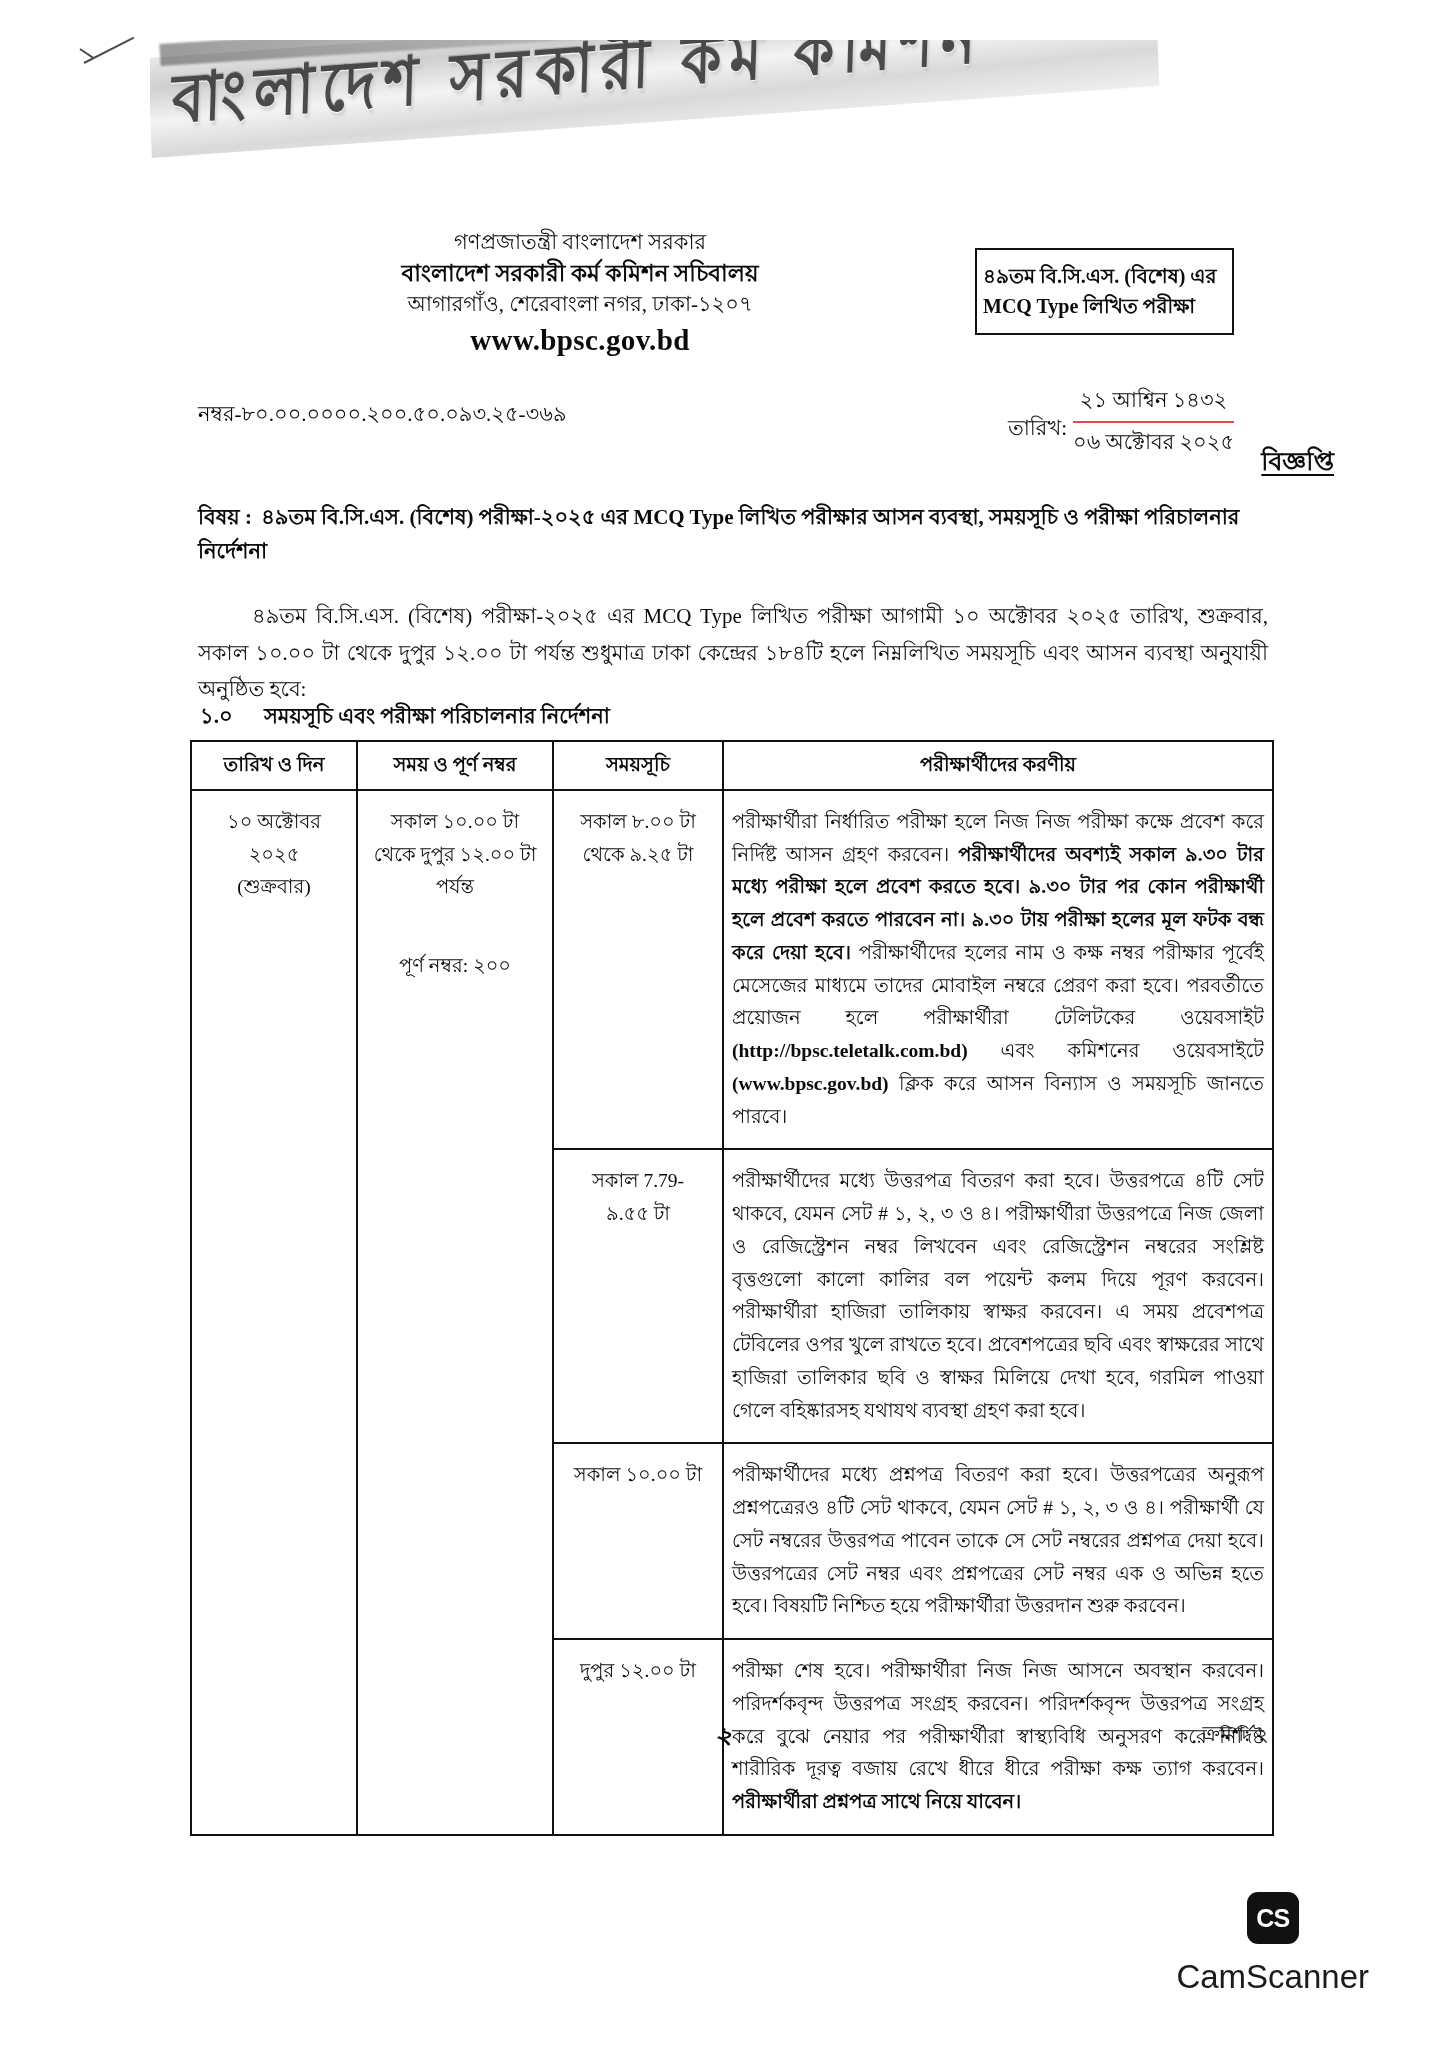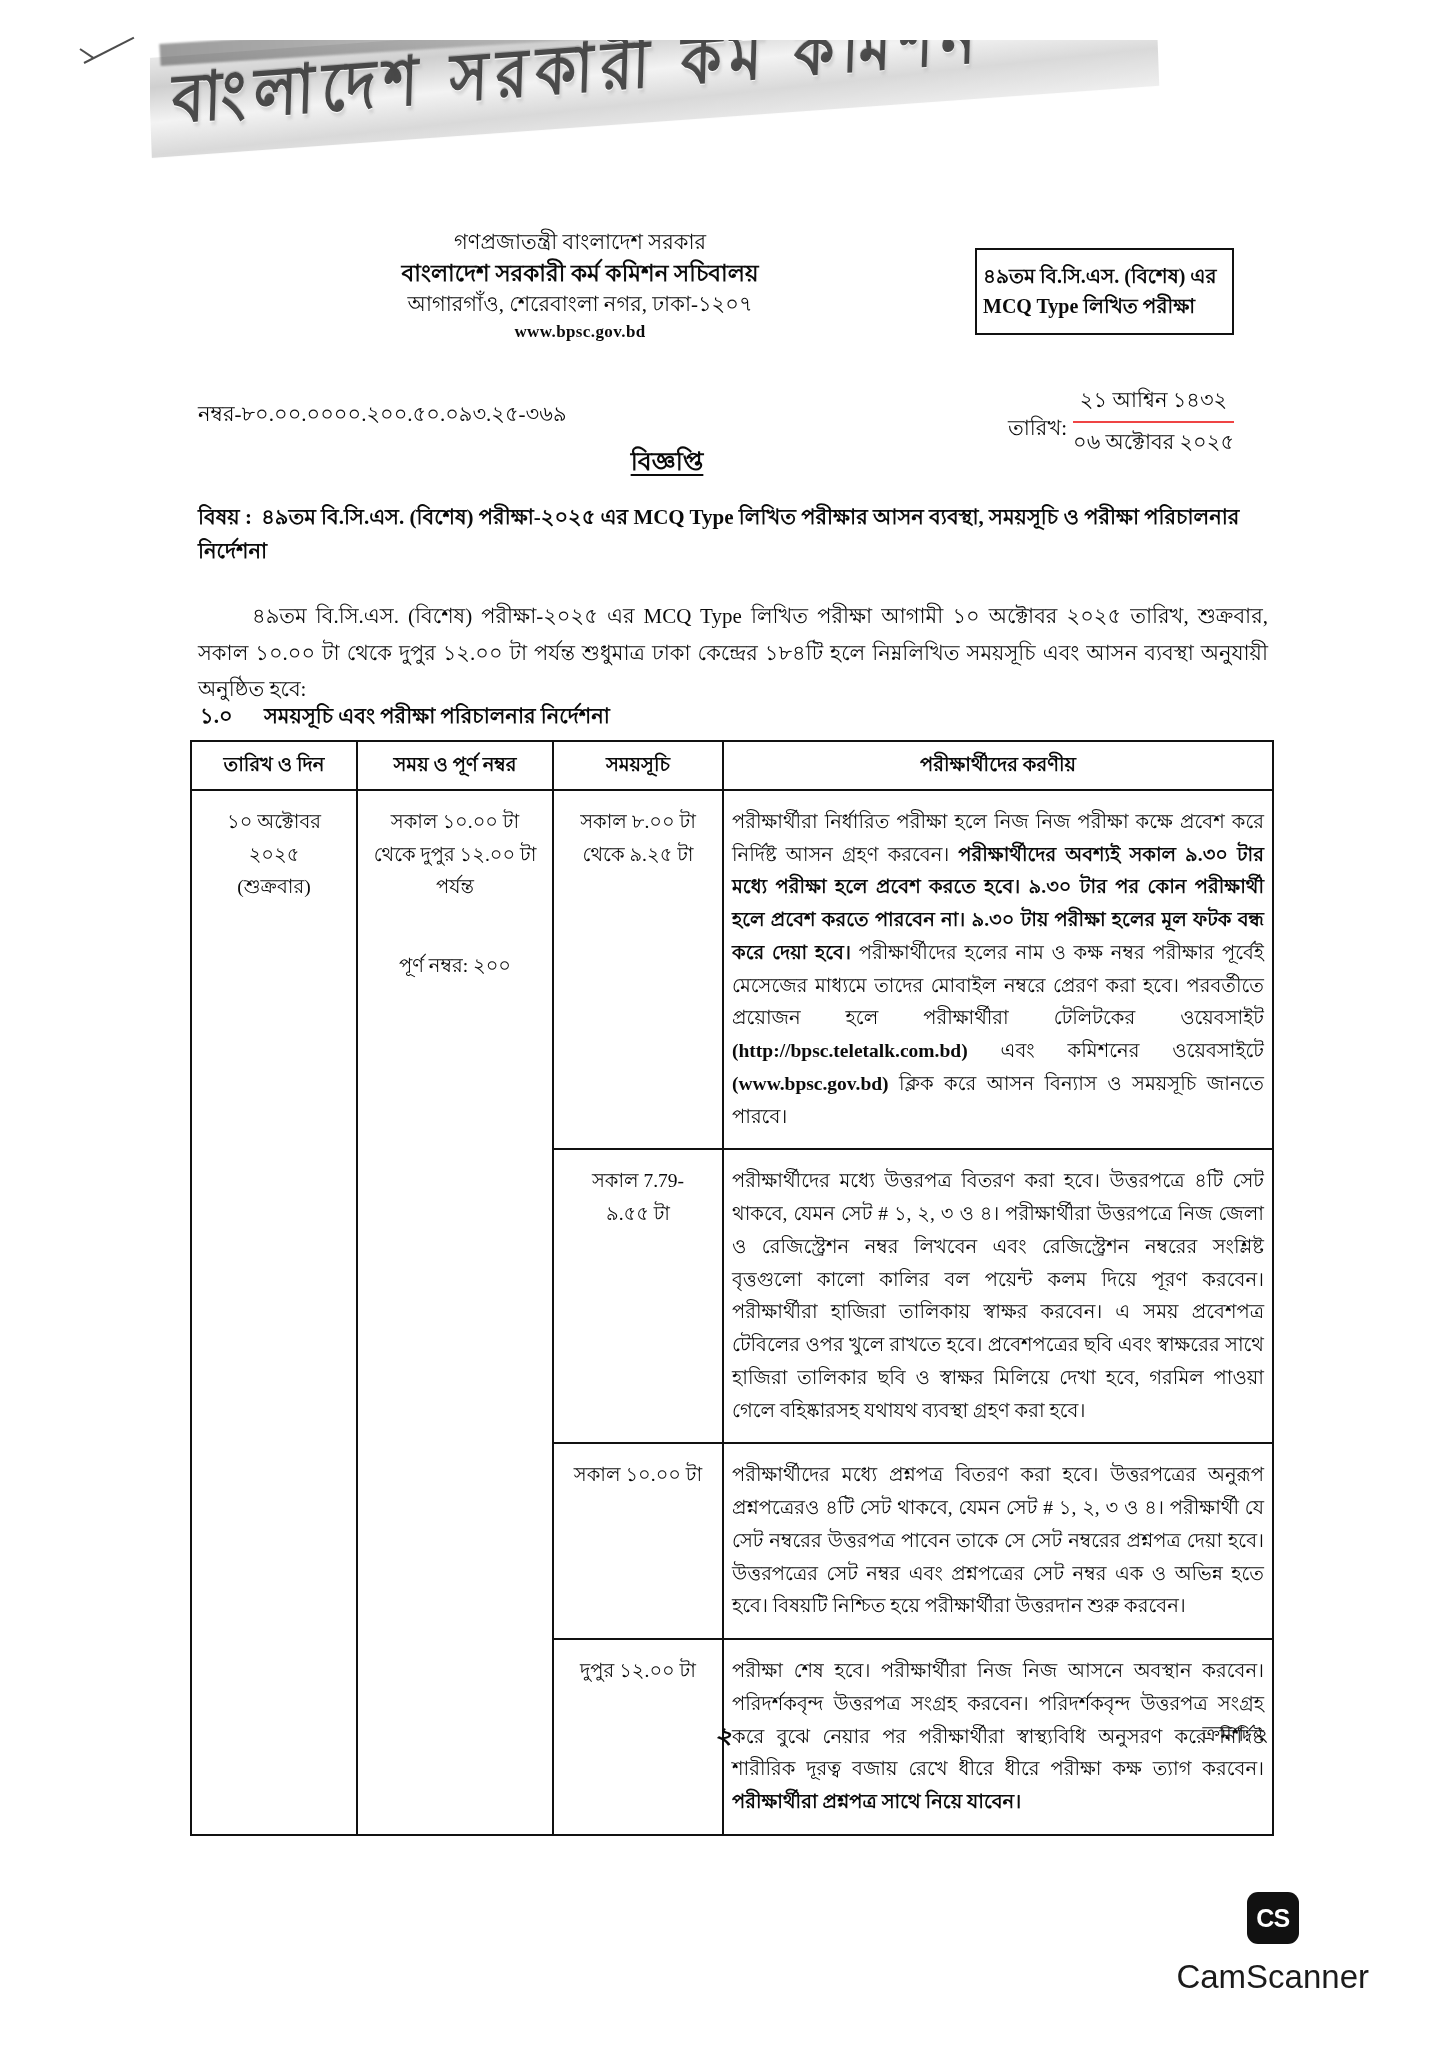--- a/index.html
+++ b/index.html
@@ -103,21 +103,21 @@
     position: absolute;
     left: 300px;
     top: 228px;
     width: 560px;
     text-align: center;
     line-height: 1.42;
   }
   .mh-line1 { font-size: 21px; }
   .mh-line2 { font-size: 23px; font-weight: bold; }
   .mh-line3 { font-size: 21px; }
-  .mh-line4 { font-size: 17px; font-weight: bold; letter-spacing: .4px; }
+  .mh-line4 { font-size: 29px; font-weight: bold; letter-spacing: .4px; }
 
   .exam-box {
     position: absolute;
     left: 975px;
     top: 248px;
     width: 243px;
     padding: 11px 6px 12px;
     border: 2px solid #111;
     text-align: left;
     line-height: 1.5;
@@ -145,21 +145,21 @@
   .date-stack { text-align: center; }
   .date-top { padding: 0 6px 2px; border-bottom: 2px solid #ef4444; white-space: nowrap; }
   .date-bot { padding-top: 3px; white-space: nowrap; }
 
   
   .notice-title {
     position: absolute;
     left: 0;
     top: 442px;
     width: 1334px;
-    text-align: center;
+    text-align: right;
     font-size: 25px;
     font-weight: bold;
     text-decoration: underline;
     text-underline-offset: 4px;
   }
   .subject {
     position: absolute;
     left: 198px;
     top: 500px;
     width: 1070px;

